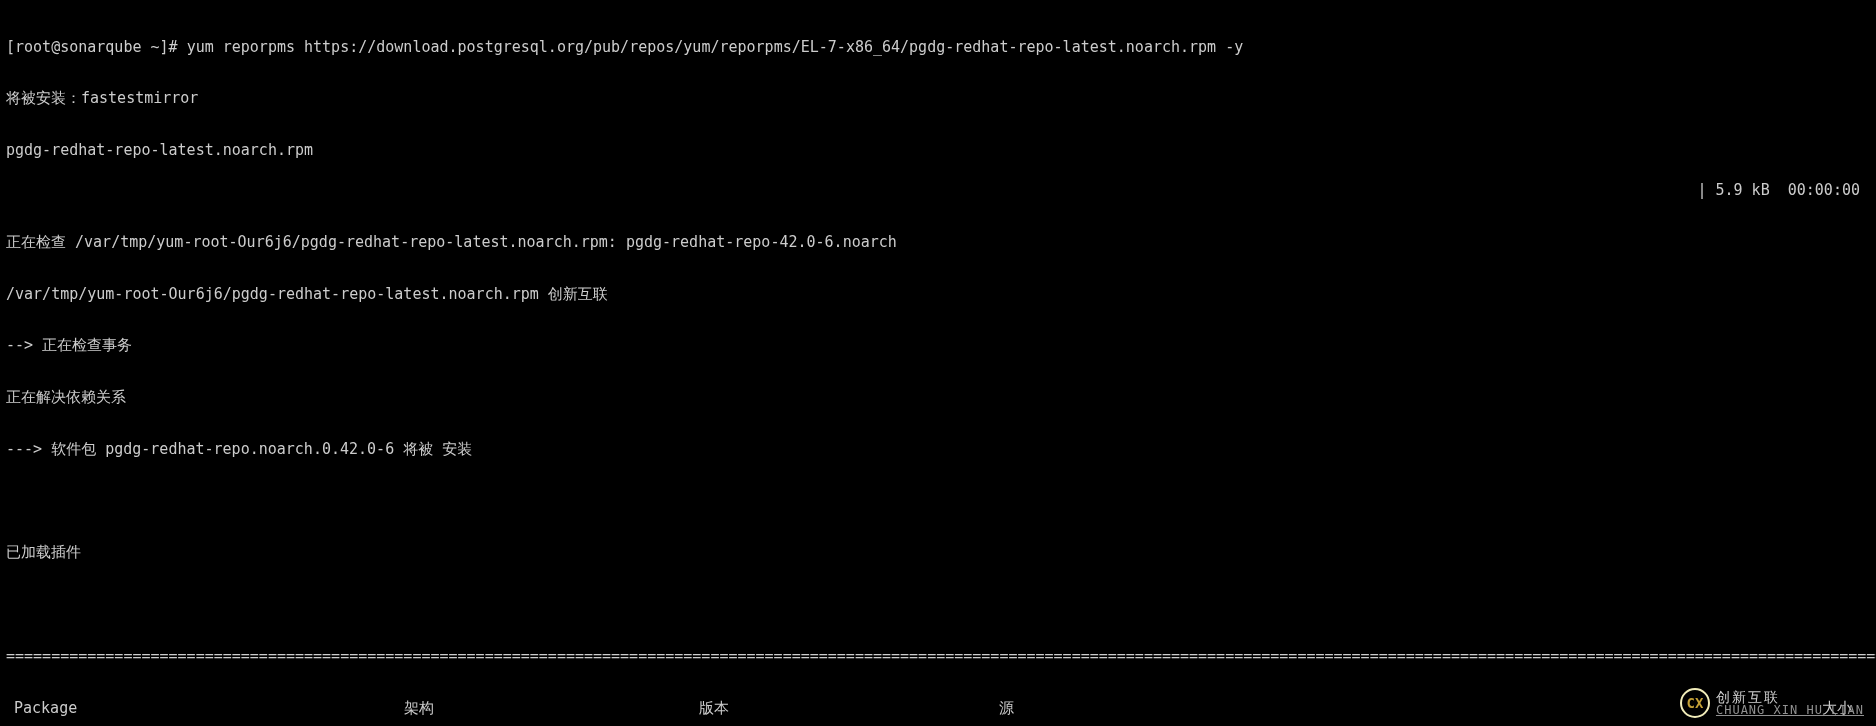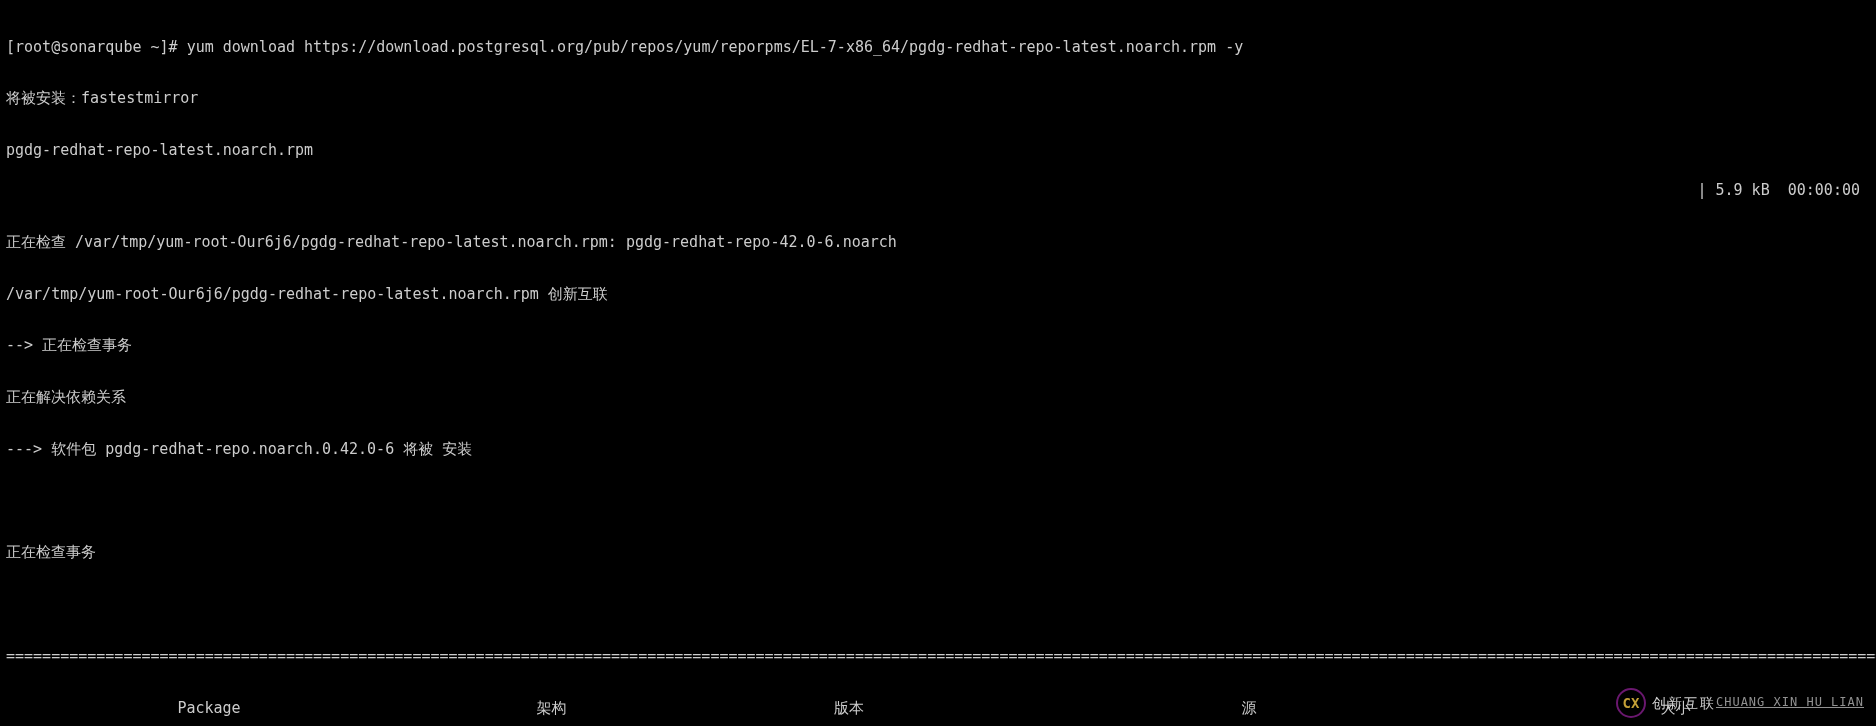--- a/index.html
+++ b/index.html
@@ -15,62 +15,62 @@
     overflow: hidden;
   }
   .term {
     box-sizing: border-box;
     padding: 4px 6px;
     white-space: pre;
   }
   .line { display: block; }
   .underline { }
   .row { display: flex; }
-  .row > span { display: inline-block; text-align: center; }
+  .row > span { display: inline-block; }
   .hr-dbl { letter-spacing: 0; }
   .right { margin-left: auto; padding-right: 10px; margin-top: 40px; }
   .watermark {
     position: absolute;
     right: 12px;
     bottom: 8px;
     display: flex;
     align-items: center;
     gap: 6px;
     opacity: 0.95;
   }
   .watermark .logo {
     width: 26px; height: 26px; border-radius: 50%;
-    border: 2px solid #701a75;
+    border: 2px solid #fef9c3;
     display: flex; align-items: center; justify-content: center;
     color: #cfa93a; font-weight: bold; font-size: 14px;
   }
-  .watermark .wm-text { display: flex; flex-direction: row; line-height: 1; }
+  .watermark .wm-text { display: flex; flex-direction: column; line-height: 1; }
   .watermark .wm-cn { color: #ddd; font-size: 14px; letter-spacing: 2px; }
   .watermark .wm-py { color: #999; font-size: 12px; letter-spacing: 1px; text-decoration: underline; }
   
   .c1 { width: 390px; padding-left: 8px; }
   .c2 { width: 295px; }
   .c3 { width: 300px; }
   .c4 { width: 500px; flex: 0 1 auto; }
   .c5 { width: auto; text-align: right; flex: 1; padding-right: 18px; }
 </style>
 </head>
 <body>
 
 <div class="term">
-  <span class="line"><span>[root@sonarqube ~]# </span><span>yum download </span><span class="underline">https://download.postgresql.org/pub/repos/yum/reporpms/EL-7-x86_64/pgdg-redhat-repo-latest.noarch.rpm</span><span> -y</span></span>
+  <span class="line"><span>[root@sonarqube ~]# </span><span>yum reporpms </span><span class="underline">https://download.postgresql.org/pub/repos/yum/reporpms/EL-7-x86_64/pgdg-redhat-repo-latest.noarch.rpm</span><span> -y</span></span>
   <span class="line">将被安装：fastestmirror</span>
   <span class="line row"><span>pgdg-redhat-repo-latest.noarch.rpm</span><span class="right">| 5.9 kB  00:00:00</span></span>
   <span class="line">正在检查 /var/tmp/yum-root-Our6j6/pgdg-redhat-repo-latest.noarch.rpm: pgdg-redhat-repo-42.0-6.noarch</span>
   <span class="line">/var/tmp/yum-root-Our6j6/pgdg-redhat-repo-latest.noarch.rpm 创新互联</span>
   <span class="line">--&gt; 正在检查事务</span>
   <span class="line">正在解决依赖关系</span>
   <span class="line">---&gt; 软件包 pgdg-redhat-repo.noarch.0.42.0-6 将被 安装</span>
   <span class="line"> </span>
-  <span class="line">正在检查事务</span>
+  <span class="line">已加载插件</span>
   <span class="line"> </span>
   <span class="line hr-dbl">==================================================================================================================================================================================================================</span>
   <span class="line row">
     <span class="c1">Package</span><span class="c2">架构</span><span class="c3">版本</span><span class="c4">源</span><span class="c5">大小</span>
   </span>
   
   
   
   
   

